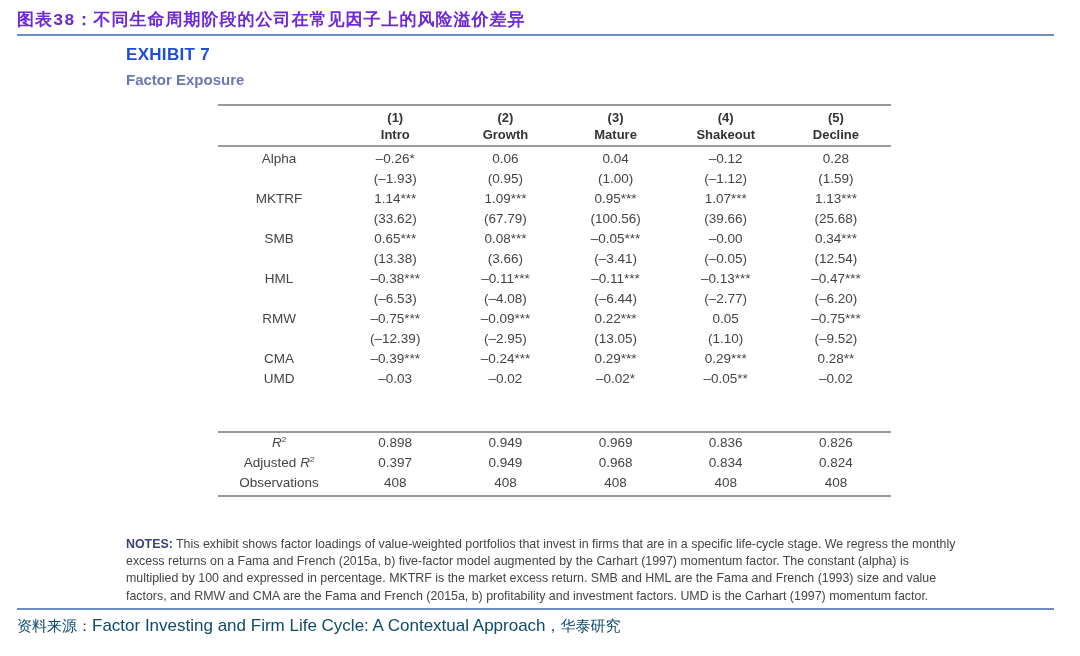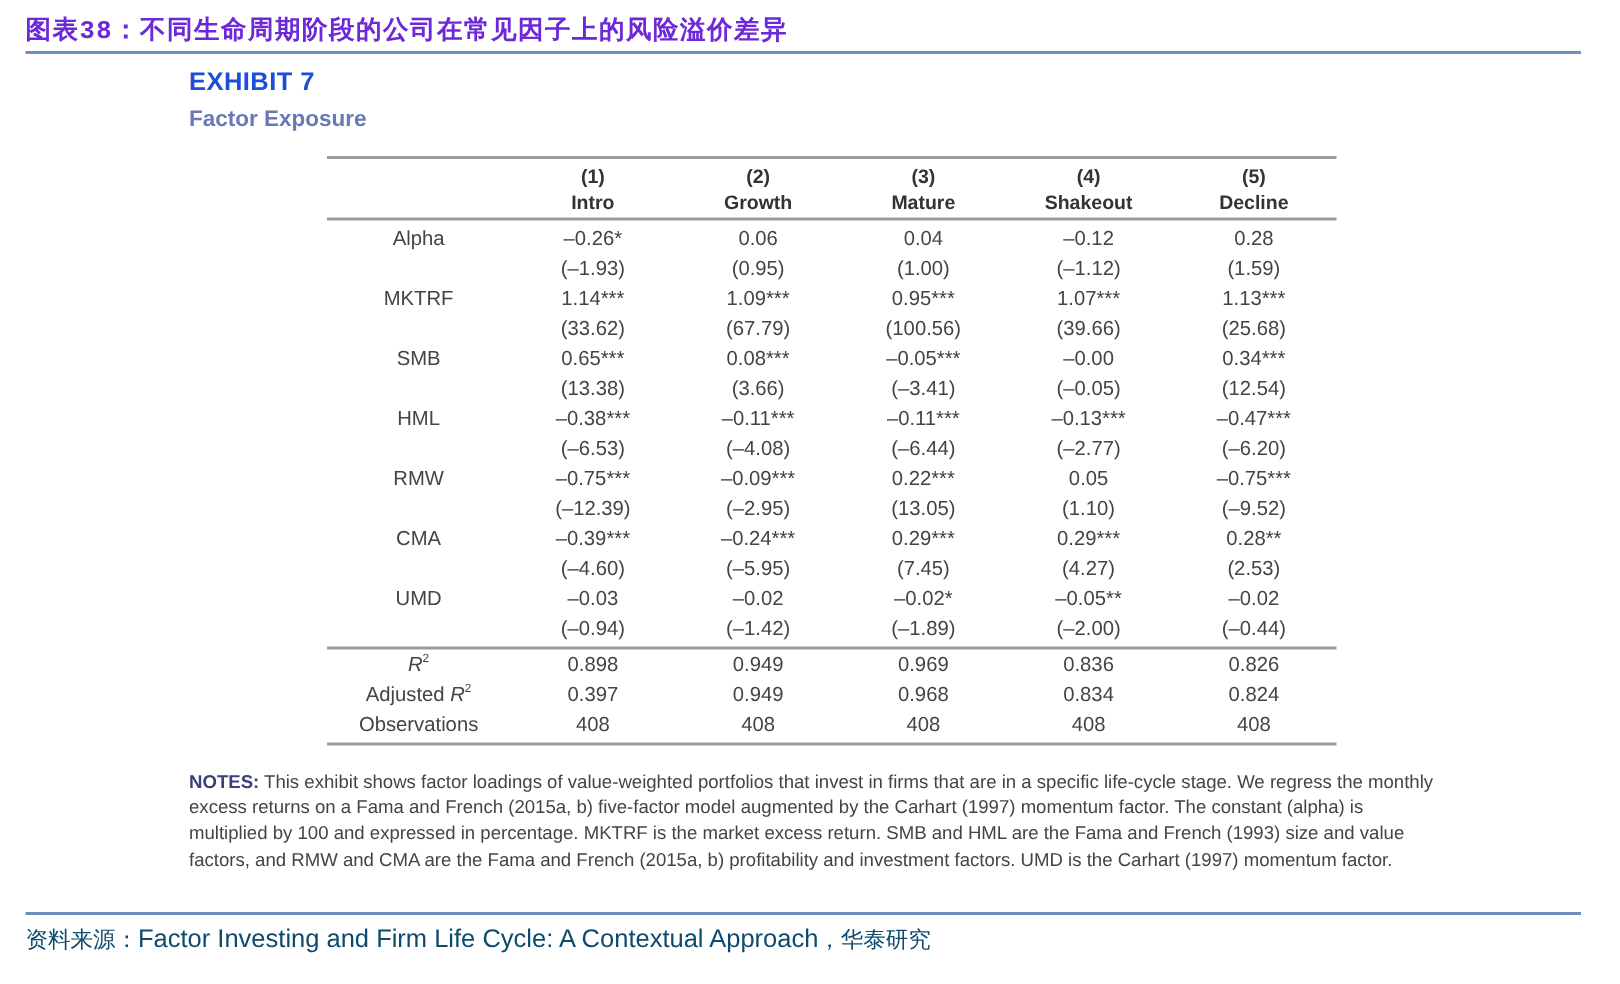--- a/index.html
+++ b/index.html
@@ -9,21 +9,21 @@
   .exhibit { position:absolute; left:126px; top:45px; font-size:17px; font-weight:bold; color:#1d4ed8; letter-spacing:0.3px; }
   .exhibit-sub { position:absolute; left:126px; top:71px; font-size:15px; font-weight:bold; color:#6a78b6; }
   .tbl-wrap { position:absolute; left:218px; top:104px; width:673px; }
   .hline { position:absolute; left:0; width:673px; height:2px; background:#9a9a9a; }
   table { position:absolute; left:0; top:0; width:673px; border-collapse:collapse; font-size:13.5px; color:#444; }
   td, th { padding:0; height:20px; line-height:20px; font-weight:normal; white-space:nowrap; }
   th { font-weight:bold; color:#333; font-size:13px; line-height:17px; height:17px; }
   .c0 { width:122px; text-align:center; }
   .c { width:110px; text-align:center; }
   .hdr-row th.c { text-align:center; }
-  .notes { position:absolute; left:126px; top:513px; width:830px; font-size:12.4px; line-height:17.2px; color:#444; }
+  .notes { position:absolute; left:126px; top:536px; width:830px; font-size:12.4px; line-height:17.2px; color:#444; }
   .notes b { color:#3b3f7a; }
   .rule-bottom { position:absolute; left:17px; top:608px; width:1037px; height:2px; background:#6d8fbf; }
   .source { position:absolute; left:17px; top:616px; font-size:17px; color:#0c4a6e; white-space:nowrap; }
   .source .cn { font-family:"DejaVu Serif", serif; font-size:15px; }
   sup { font-size:8px; vertical-align:super; line-height:0; }
   .ital { font-style:italic; }
 </style>
 </head>
 <body>
 
@@ -146,43 +146,27 @@
         </tr>
         <tr>
           <td class="c0">CMA</td>
           <td class="c">–0.39***</td>
           <td class="c">–0.24***</td>
           <td class="c">0.29***</td>
           <td class="c">0.29***</td>
           <td class="c">0.28**</td>
         </tr>
         <tr>
-          <td class="c0"></td>
-          <td class="c">(–4.60)</td>
-          <td class="c">(–5.95)</td>
-          <td class="c">(7.45)</td>
-          <td class="c">(4.27)</td>
-          <td class="c">(2.53)</td>
-        </tr>
-        <tr>
           <td class="c0">UMD</td>
           <td class="c">–0.03</td>
           <td class="c">–0.02</td>
           <td class="c">–0.02*</td>
           <td class="c">–0.05**</td>
           <td class="c">–0.02</td>
         </tr>
-        <tr>
-          <td class="c0"></td>
-          <td class="c">(–0.94)</td>
-          <td class="c">(–1.42)</td>
-          <td class="c">(–1.89)</td>
-          <td class="c">(–2.00)</td>
-          <td class="c">(–0.44)</td>
-        </tr>
       </tbody>
   </table>
 
   <table style="top:329px;">
     <tbody id="stats-body">
         <tr>
           <td class="c0"><span></span><span class="ital">R</span><sup>2</sup></td>
           <td class="c">0.898</td>
           <td class="c">0.949</td>
           <td class="c">0.969</td>

